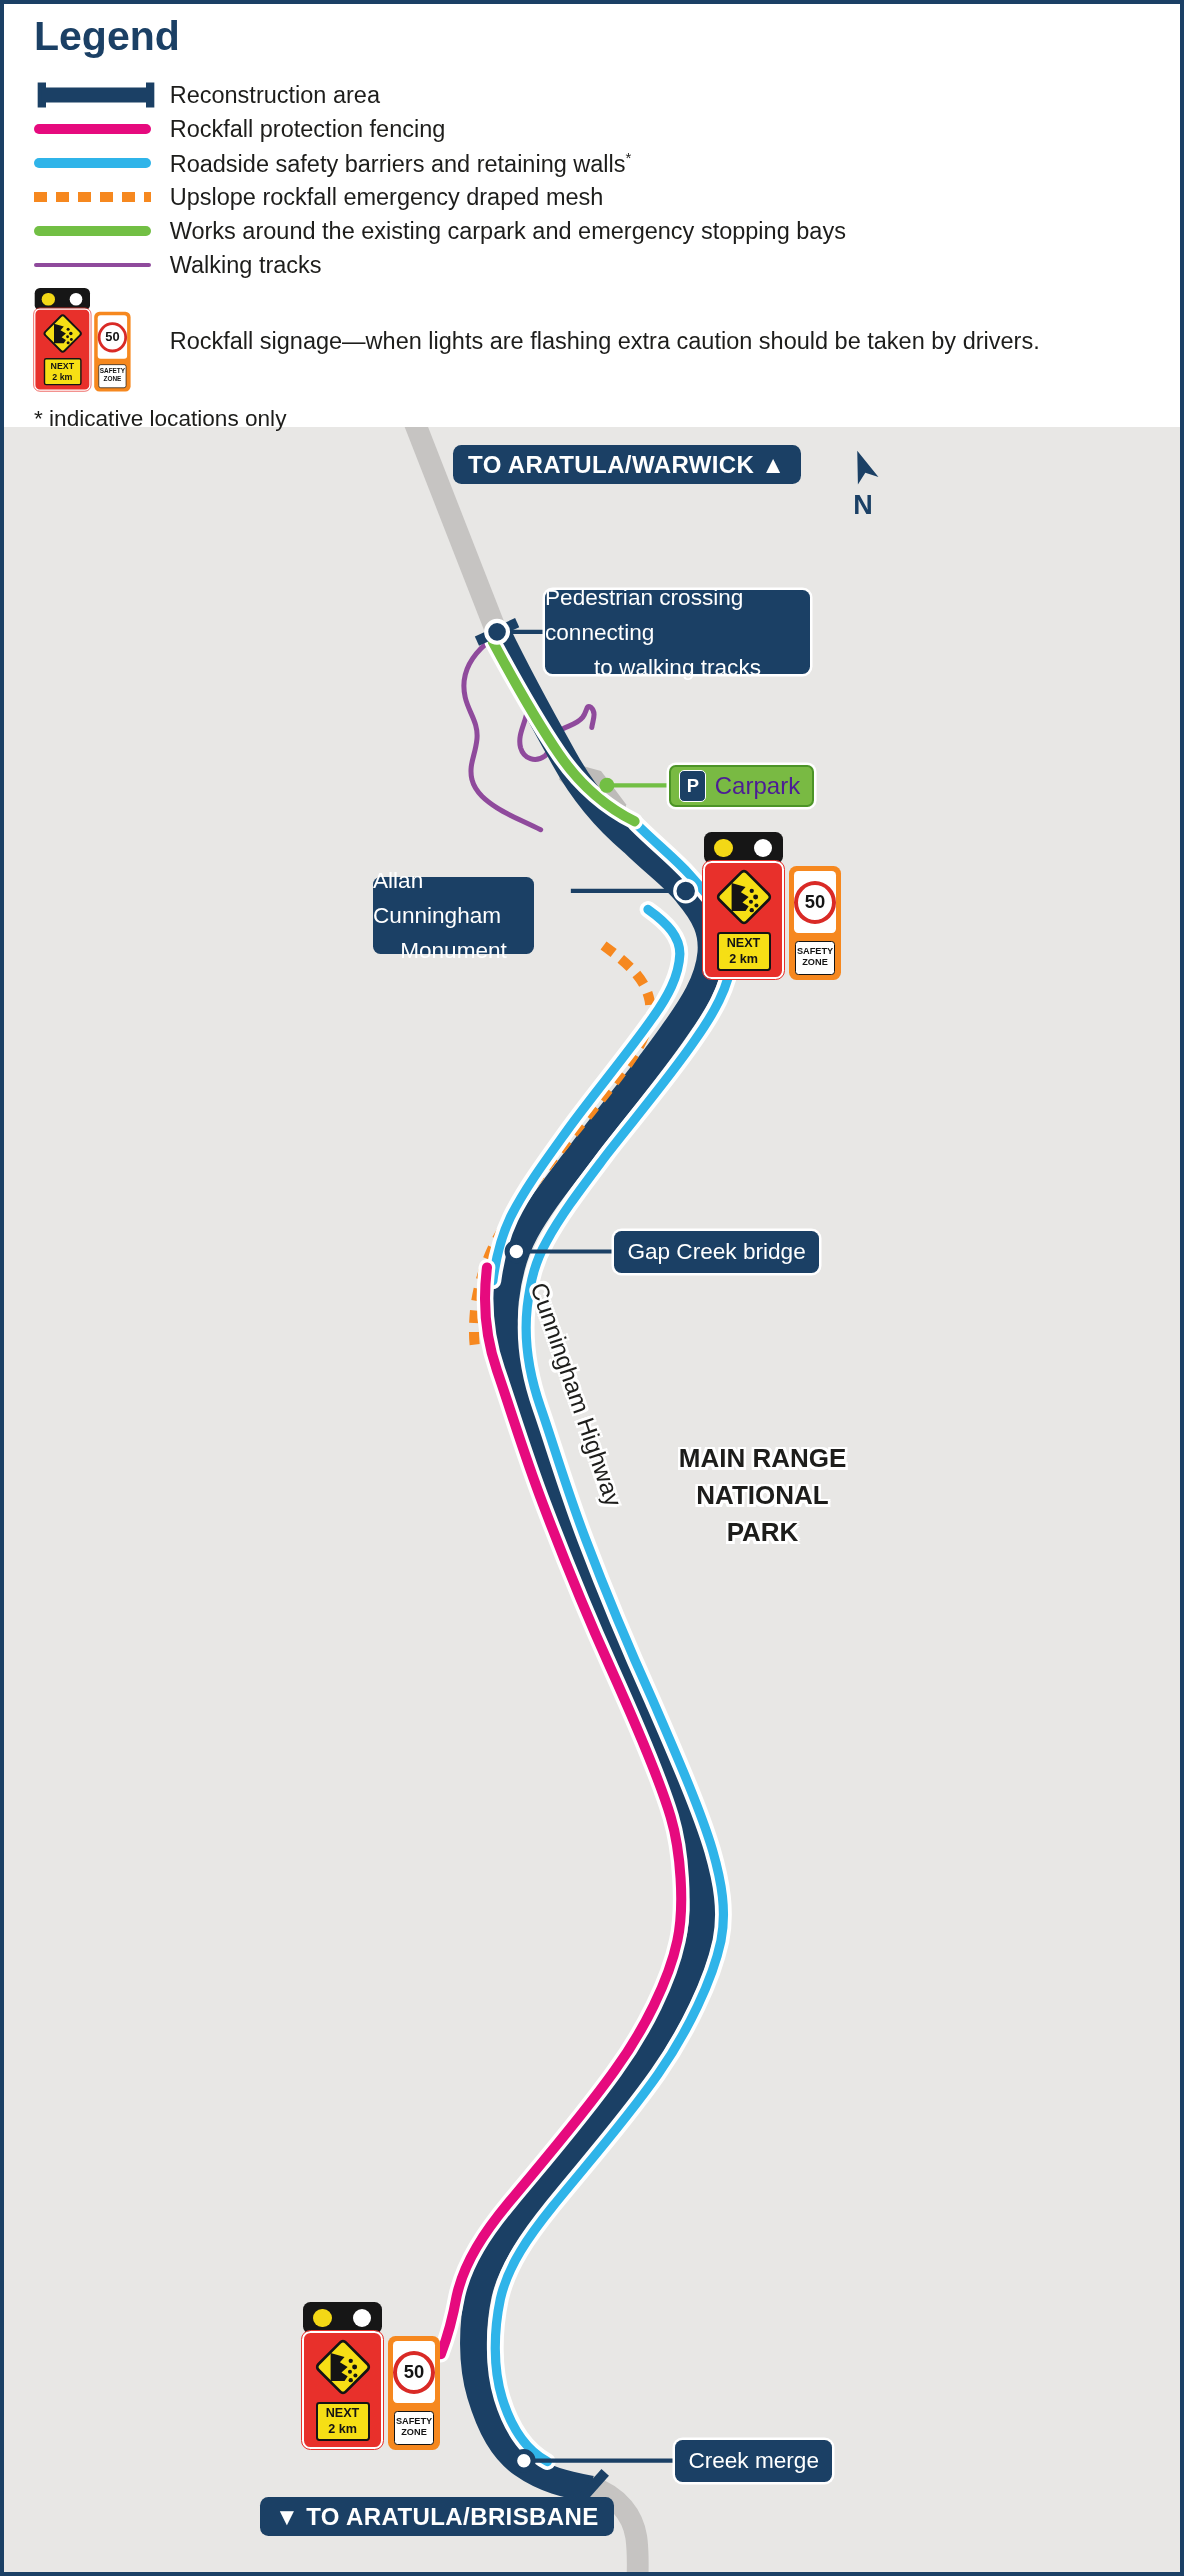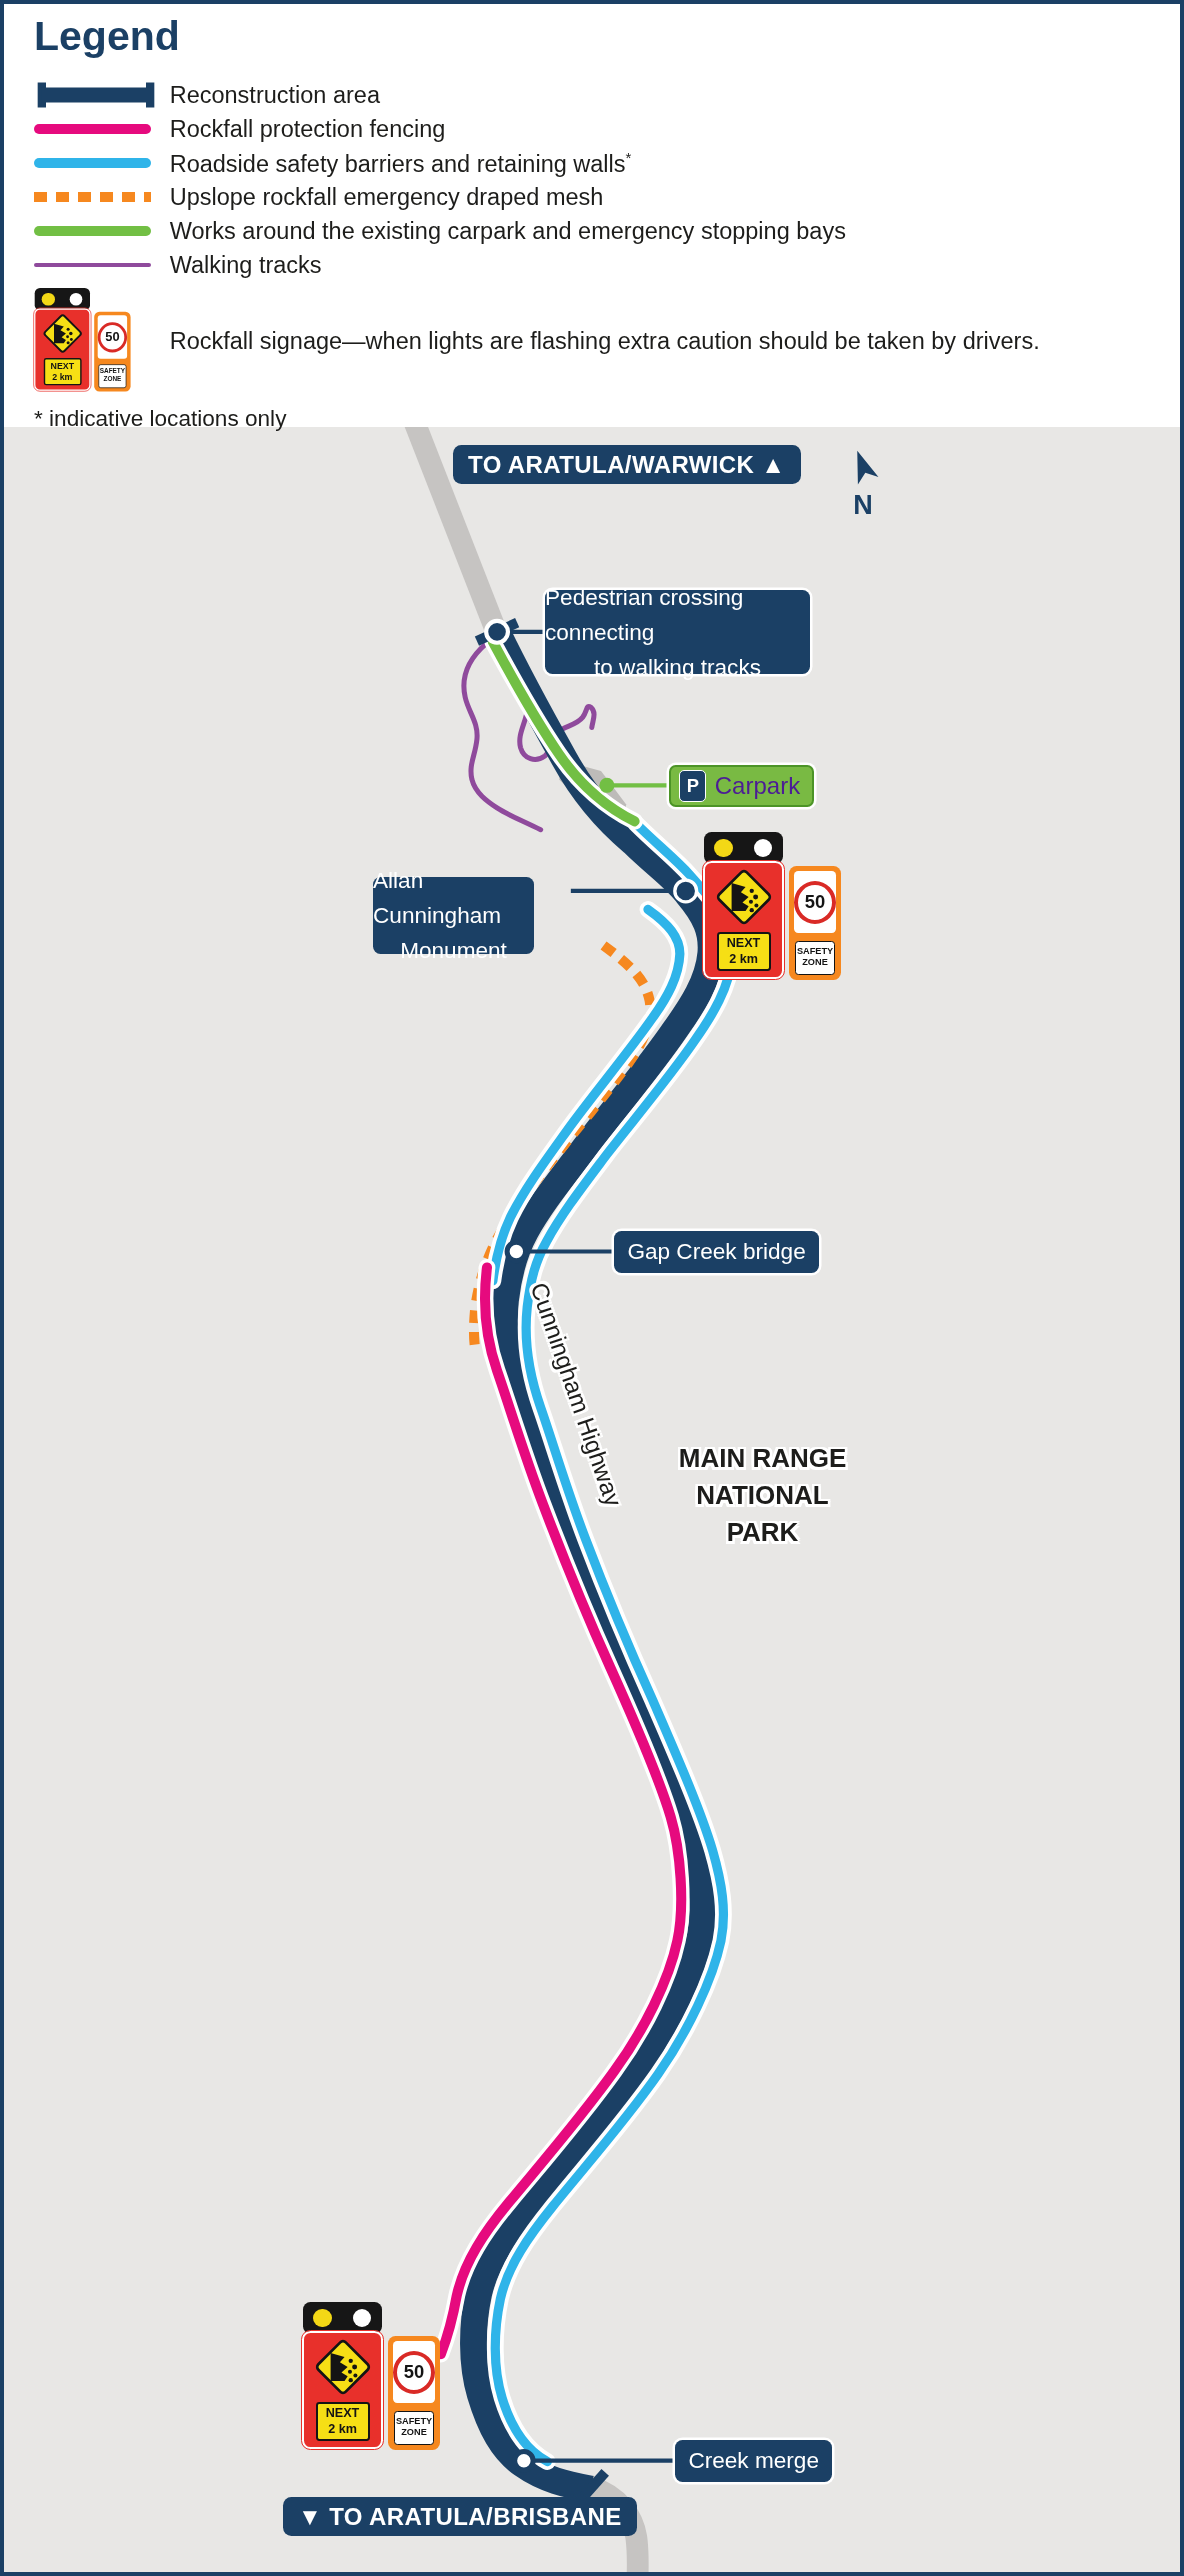--- a/index.html
+++ b/index.html
@@ -302,16 +302,16 @@
         <div class="zone-plate">
           <div>SAFETY</div>
           <div>ZONE</div>
         </div>
       </div>
     </div>
   </div>
 
   <div class="maplabel one-line halo" style="left:671px;top:2436px;">Creek merge</div>
 
-  <div class="maplabel pill" style="left:256px;top:2493px;margin-left:23px;">▼ TO ARATULA/BRISBANE</div>
+  <div class="maplabel pill" style="left:256px;top:2493px;">▼ TO ARATULA/BRISBANE</div>
 
 </div>
 
 
 </body></html>

